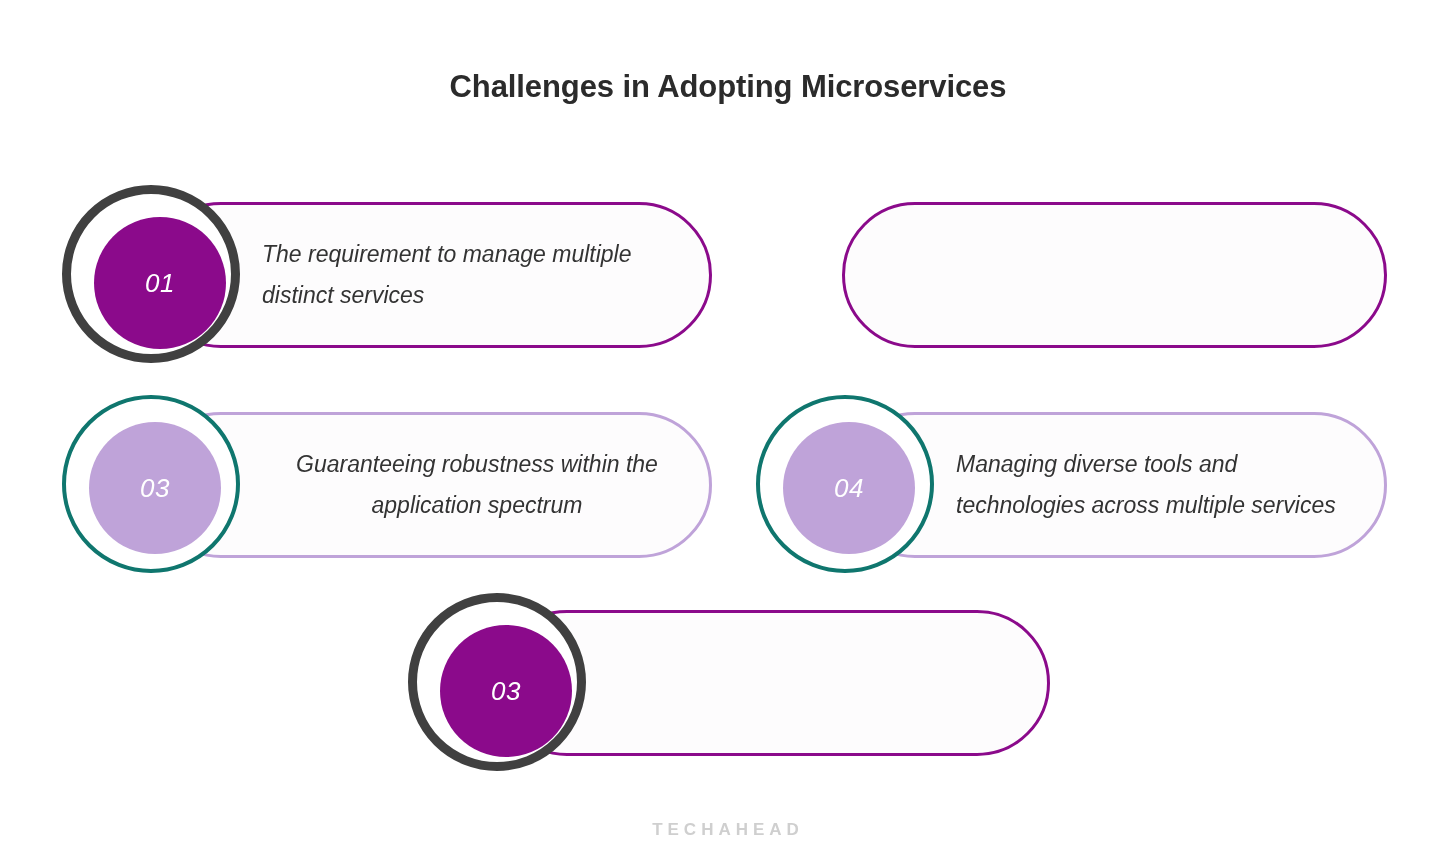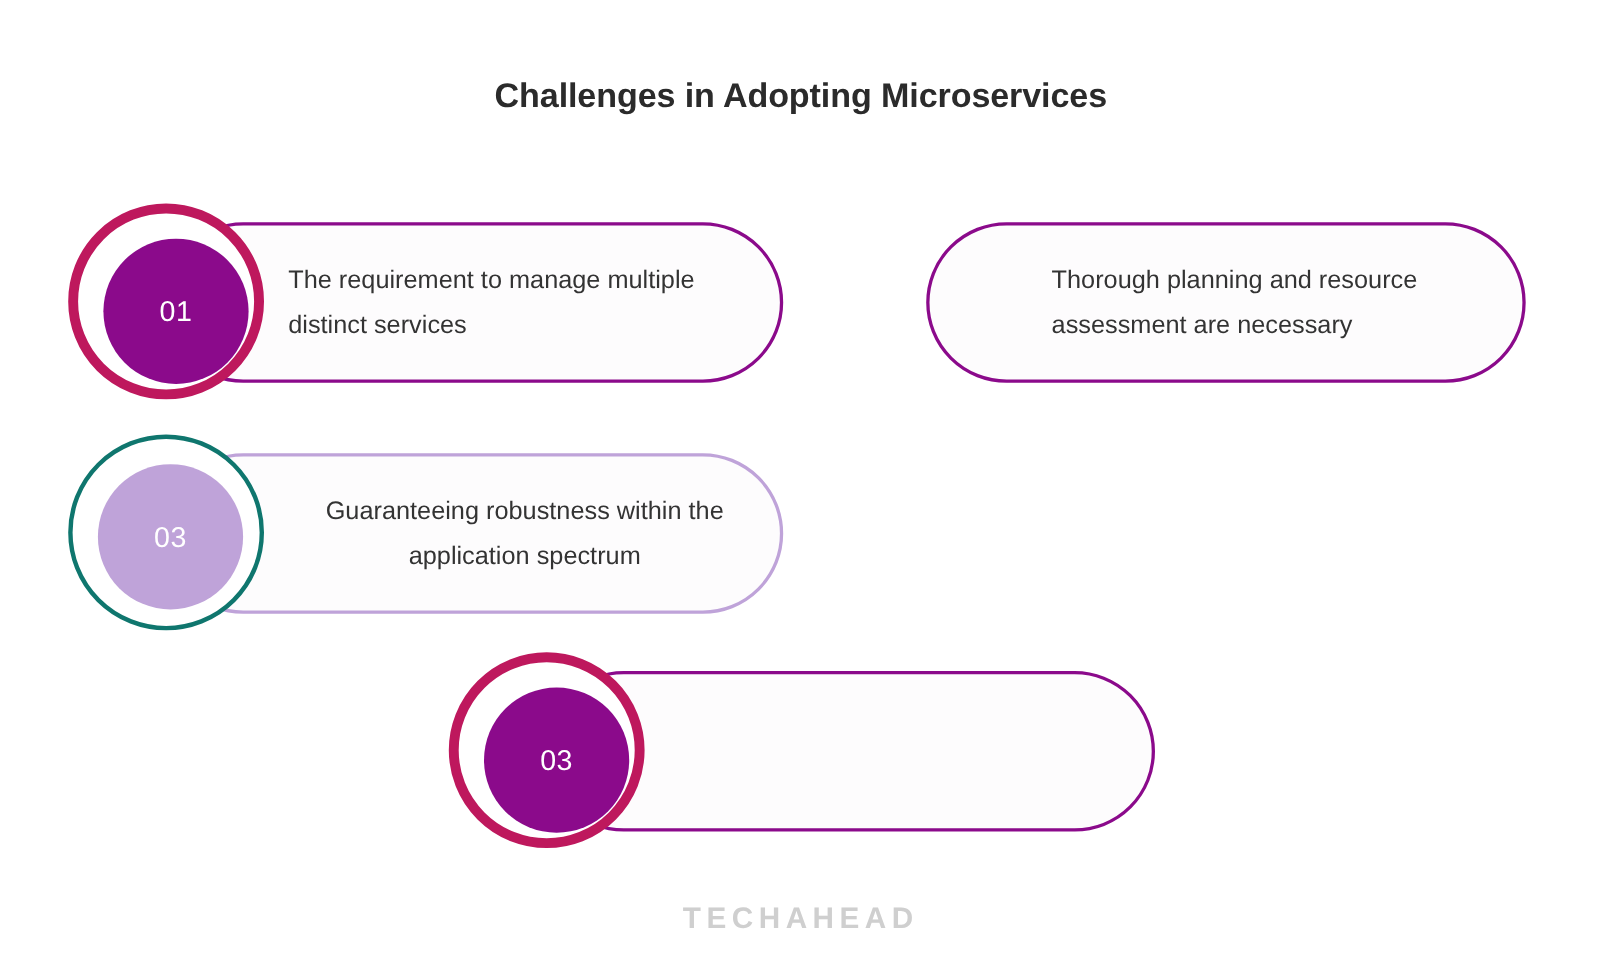--- a/index.html
+++ b/index.html
@@ -33,20 +33,21 @@
     font-weight: bold;
     color: #2b2b2b;
     letter-spacing: -0.1px;
     line-height: 1.2;
   }
 
   
   .card {
     position: absolute;
     height: 180px;
+    font-style: italic;
   }
 
   
   .pill {
     position: absolute;
     left: 86px;
     top: 17px;
     height: 146px;
     border-radius: 73px;
     background: #fdfcfd;
@@ -59,21 +60,21 @@
 
   
   .badge-ring {
     position: absolute;
     left: 0;
     top: 0;
     width: 178px;
     height: 178px;
     border-radius: 50%;
     box-sizing: border-box;
-    border: 9px solid #be185d;
+    border: 9px solid #404040;
     background: #ffffff;
   }
   .card.light .badge-ring {
     border: 4px solid #0f766e;
   }
 
   
   .badge-disc {
     position: absolute;
     left: 23px;
@@ -131,21 +132,21 @@
   #card-05 .pill { width: 556px; }
   #card-05 .card-text { width: 400px; }
 
   
   .watermark {
     position: absolute;
     left: 0;
     top: 820px;
     width: 1456px;
     text-align: center;
-    font-size: 27px;
+    font-size: 17px;
     font-weight: bold;
     letter-spacing: 5px;
     color: #cfcfcf;
   }
 </style>
 </head>
 <body>
 
 <div class="infographic">
 
@@ -156,33 +157,41 @@
     <div class="card-text">The requirement to manage multiple distinct services</div>
     <div class="badge-ring">
       <div class="badge-disc">
         <span class="badge-number">01</span>
       </div>
     </div>
   </div>
 
   <div class="card" id="card-02">
     <div class="pill"></div>
-    <div class="card-text">Thorough planning and resource assessment are necessary</div>
   </div>
 
   <div class="card light" id="card-03">
     <div class="pill"></div>
     <div class="card-text">Guaranteeing robustness within the application spectrum</div>
     <div class="badge-ring">
       <div class="badge-disc">
         <span class="badge-number">03</span>
       </div>
     </div>
   </div>
 
+  <div class="card light" id="card-04">
+    <div class="pill"></div>
+    <div class="card-text">Managing diverse tools and technologies across multiple services</div>
+    <div class="badge-ring">
+      <div class="badge-disc">
+        <span class="badge-number">04</span>
+      </div>
+    </div>
+  </div>
 
   <div class="card" id="card-05">
     <div class="pill"></div>
     <div class="badge-ring">
       <div class="badge-disc">
         <span class="badge-number">03</span>
       </div>
     </div>
   </div>
 

